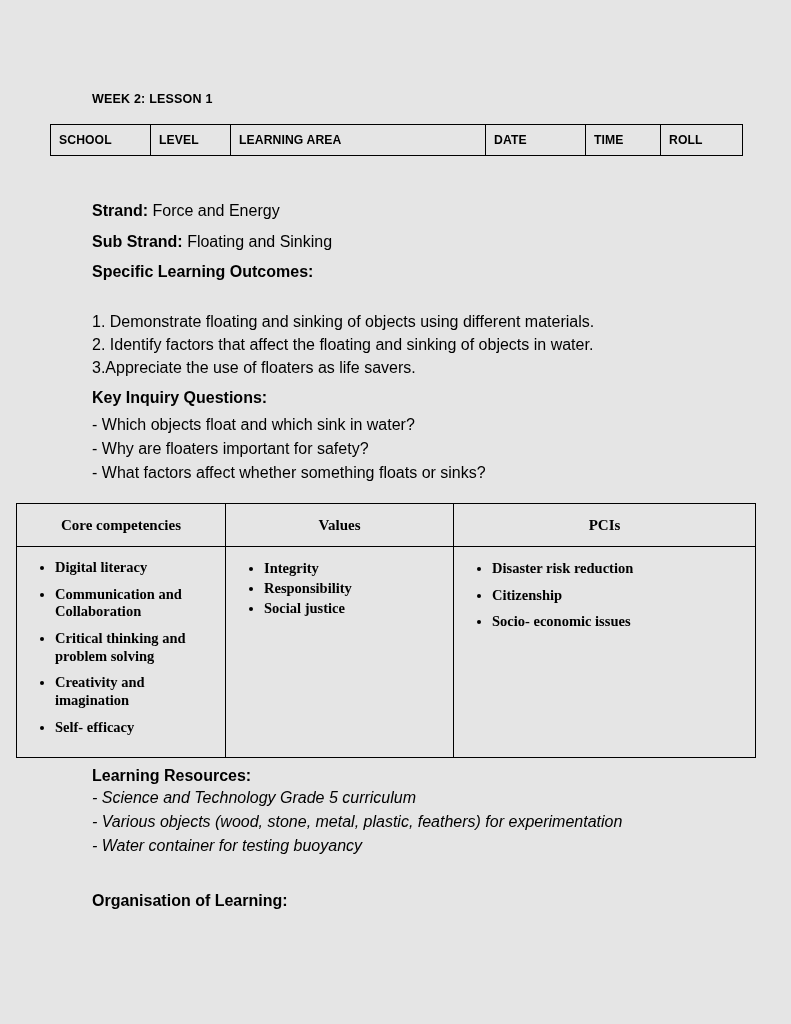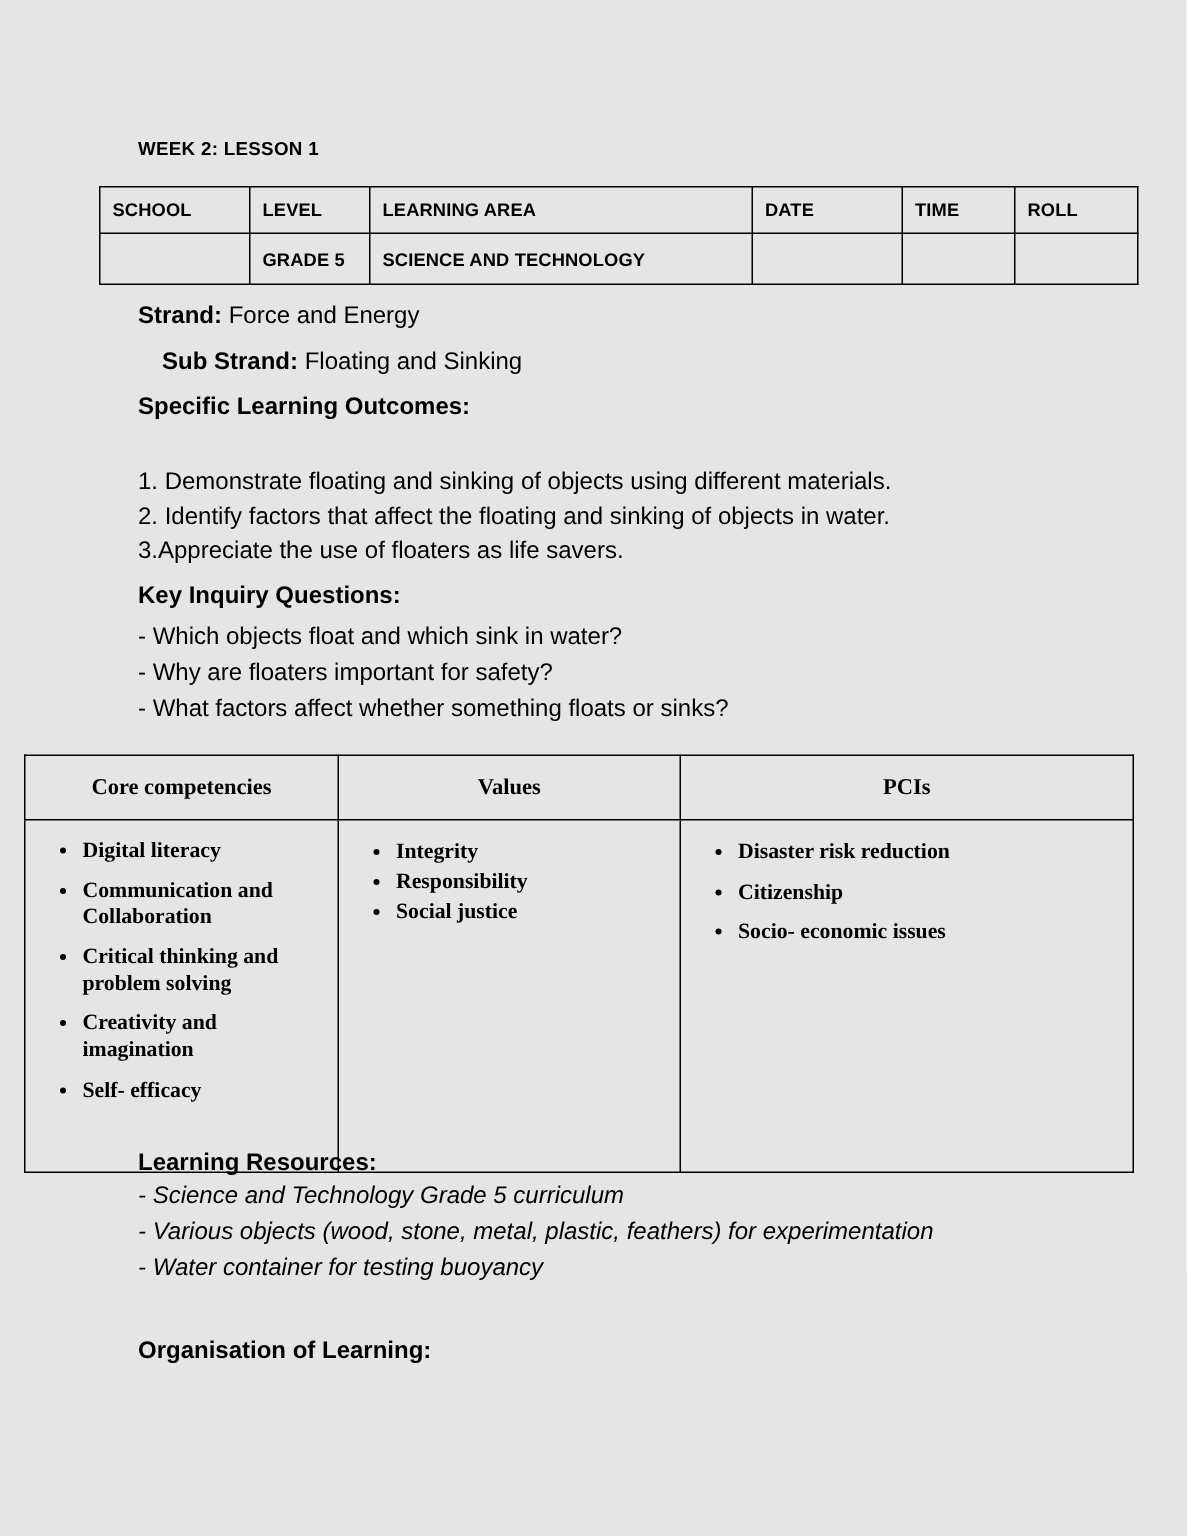--- a/index.html
+++ b/index.html
@@ -35,21 +35,20 @@
   }
 
   
   .info-table {
     position: absolute;
     left: 50px;
     top: 124px;
     width: 692px;
     border-collapse: collapse;
     table-layout: fixed;
-    margin-left: 16px;
   }
   .info-table td {
     border: 1px solid #000000;
     height: 30px;
     padding: 0 0 0 8px;
     font-size: 12.2px;
     font-weight: bold;
     vertical-align: middle;
     letter-spacing: 0.1px;
     white-space: nowrap;
@@ -69,21 +68,21 @@
     position: absolute;
     left: 92px;
     font-size: 16px;
     line-height: 1.0;
     white-space: nowrap;
   }
   .lbl { font-weight: bold; }
   .line { margin: 0; padding: 0; }
 
   .strand      { top: 203px; }
-  .substrand   { top: 234px; margin-left: 16px; }
+  .substrand   { top: 234px; }
   .slo-head    { top: 264px; }
   .slo-sub     { top: 284px; font-weight: bold; }
   .slo-list    { top: 314px; }
   .slo-list .line { margin-bottom: 7px; }
   .kiq-head    { top: 390px; font-weight: bold; }
   .kiq-list    { top: 417px; }
   .kiq-list .line { margin-bottom: 8px; }
 
   .resources-head { top: 768px; font-weight: bold; }
   .resources-list { top: 790px; font-style: italic; }
@@ -109,21 +108,21 @@
     font-size: 15px;
     font-weight: bold;
     text-align: center;
     vertical-align: middle;
   }
   .cc-col-1 { width: 209px; }
   .cc-col-2 { width: 228px; }
   .cc-col-3 { width: 302px; }
   .cc-table td {
     height: 198px;
-    padding: 12px 6px 24px 6px;
+    padding: 12px 6px 0 6px;
   }
   .cc-list {
     margin: 0;
     padding-left: 32px;
     font-size: 14.5px;
     font-weight: bold;
     list-style-type: disc;
   }
   .cc-list li {
     margin-bottom: 9px;
@@ -156,28 +155,20 @@
         <col class="col-roll">
     </colgroup>
     <tbody>
       <tr>
         <td>SCHOOL</td>
         <td>LEVEL</td>
         <td>LEARNING AREA</td>
         <td>DATE</td>
         <td>TIME</td>
         <td>ROLL</td>
-      </tr>
-      <tr class="row-values">
-        <td></td>
-        <td class="indent-cell">GRADE 5</td>
-        <td class="indent-cell">SCIENCE AND TECHNOLOGY</td>
-        <td></td>
-        <td></td>
-        <td></td>
       </tr>
     </tbody>
   </table>
 
   <div class="text-block strand">
     <span class="lbl">Strand:</span>
     <span>Force and Energy</span>
   </div>
 
   <div class="text-block substrand">

